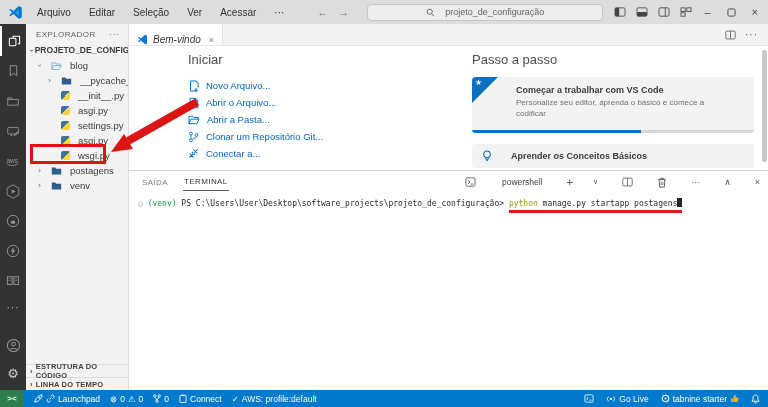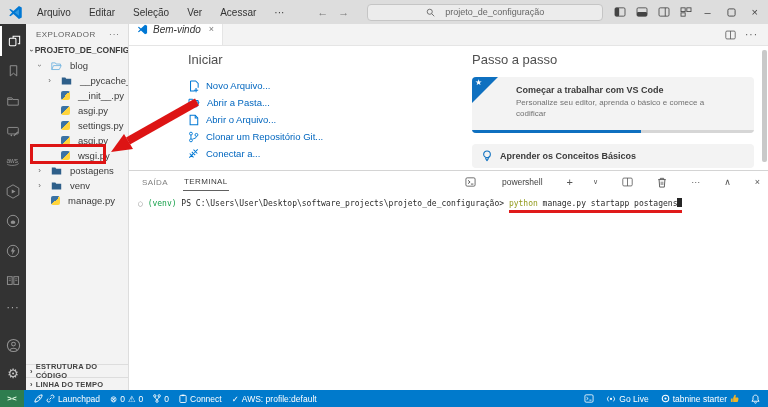--- a/index.html
+++ b/index.html
@@ -45,21 +45,21 @@
   .ind1 { padding-left:10px; } .ind2 { padding-left:20px; }
   .chev-down { display:inline-block; transform:rotate(90deg); font-size:8px; color:#666; }
   .py-icon { width:9px; height:9px; border-radius:2px; flex:0 0 auto;
     background:linear-gradient(135deg,#3a72a4 50%,#ffd43b 50%); }
   .sb-bottom { margin-top:auto; font-size:7.5px; font-weight:bold; color:#424242; }
   .sb-section { display:flex; align-items:center; gap:3px; height:13px; border-top:1px solid #ddd; padding-left:4px; letter-spacing:.2px; }
 
   
   .editor-col { flex:1; display:flex; flex-direction:column; background:#fff; min-width:0; }
   .tabbar { height:22px; background:#f3f3f3; display:flex; align-items:stretch; border-bottom:1px solid #e5e5e5; }
-  .tab { background:#fff; display:flex; align-items:flex-start; gap:5px; padding:0 8px; font-size:10px;
+  .tab { background:#fff; display:flex; align-items:flex-end; gap:5px; padding:0 8px; font-size:10px;
     color:#333; font-style:italic; border-right:1px solid #e5e5e5; }
   .tab .close { font-style:normal; color:#777; font-size:9px; margin-left:3px; }
   .tab-actions { margin-left:auto; display:flex; align-items:center; gap:9px; padding-right:10px; color:#555; }
   .tab-actions .dots { font-size:10px; letter-spacing:1px; }
 
   
   .welcome { position:relative; height:124px; overflow:hidden; display:flex; padding:2px 18px 0 59px; background:#fff; }
   .w-left { width:212px; flex:0 0 auto; }
   .w-h1 { font-size:13px; color:#4f4f4f; margin:4px 0 10px; font-weight:normal; }
   .start-link { display:flex; align-items:center; gap:7px; height:17px; font-size:9.5px; color:#0066bf; cursor:pointer; }
@@ -67,21 +67,21 @@
   .w-right { margin-left:72px; width:282px; flex:0 0 auto; }
   .step-card { position:relative; background:#f3f3f3; border-radius:4px; overflow:hidden; }
   .card-main { padding:8px 12px 10px 44px; }
   .card-main .ct { font-size:9px; font-weight:bold; color:#3b3b3b; }
   .card-main .cd { font-size:8px; color:#717171; margin-top:3px; line-height:1.35; width:200px; }
   .ribbon { position:absolute; top:0; left:0; width:0; height:0;
     border-top:26px solid #0e70c0; border-right:26px solid transparent; }
   .ribbon-star { position:absolute; top:1px; left:3px; color:#fff; font-size:8px; }
   .progress { position:absolute; left:0; right:0; bottom:0; height:3px; background:#d6d6d6; }
   .progress > div { height:100%; background:#0e70c0; }
-  .step-small { display:flex; align-items:center; gap:8px; padding:6px 10px; font-size:9px; font-weight:bold; color:#3b3b3b; }
+  .step-small { display:flex; align-items:center; gap:19px; padding:6px 10px; font-size:9px; font-weight:bold; color:#3b3b3b; }
   .mt1 { margin-top:11px; }
   .w-scrollbar { position:absolute; top:4px; right:1px; width:5px; height:112px; background:#c9c9c9; border-radius:2px; }
 
   
   .terminal { flex:1; border-top:1px solid #d4d4d4; background:#fff; display:flex; flex-direction:column; min-height:0; }
   .term-header { height:22px; display:flex; align-items:center; padding:0 8px 0 12px; }
   .term-tab { font-size:8px; letter-spacing:.4px; margin-right:14px; color:#808080; padding:4px 1px; }
   .term-tab.active { color:#3b3b3b; border-bottom:1px solid #606060; }
   .term-actions { margin-left:auto; display:flex; align-items:center; gap:24px; color:#555; font-size:9px; }
   .term-actions .shell-name { font-size:8.5px; color:#424242; margin-left:2px; }
@@ -294,25 +294,20 @@
           </svg>
         <span>postagens</span>
       </div>
       <div class="tree-row ind1">
         <span class="chev">›</span>
         <svg width="11" height="10" viewBox="0 0 14 12">
             <path d="M1 1.5h4.5l1.2 1.7H13v7.3H1z" fill="#2e5f8a"></path>
           </svg>
         <span>venv</span>
       </div>
-      <div class="tree-row ind1">
-        <span class="chev"></span>
-          <span class="py-icon"></span>
-        <span>manage.py</span>
-      </div>
 
       <div class="sb-bottom">
         <div class="sb-section">
           <span class="chev">›</span>
           <span>ESTRUTURA DO CÓDIGO</span>
         </div>
         <div class="sb-section">
           <span class="chev">›</span>
           <span>LINHA DO TEMPO</span>
         </div>
@@ -342,31 +337,31 @@
           <h1 class="w-h1">Iniciar</h1>
           <div class="start-link">
             <svg width="11" height="12" viewBox="0 0 13 14">
                 <path d="M3 1h6l3 3v5" fill="none" stroke="#0078d4" stroke-width="1.2"></path>
                 <path d="M3 1v12h5" fill="none" stroke="#0078d4" stroke-width="1.2"></path>
                 <path d="M9.5 9.5v5M7 12h5" stroke="#0078d4" stroke-width="1.3"></path>
               </svg>
             <span>Novo Arquivo...</span>
           </div>
           <div class="start-link">
-            <svg width="12" height="10" viewBox="0 0 14 12">
-                <path d="M1 1.5h4.5l1 1.5H12v2M1 1.5v9h9.5L13 5H3.2L1 10.5" fill="none" stroke="#0078d4" stroke-width="1.2"></path>
-              </svg>
-            <span>Abrir a Pasta...</span>
-          </div>
-          <div class="start-link">
             <svg width="11" height="12" viewBox="0 0 13 14">
                 <path d="M2.5 1.5h6l3 3v8h-9z" fill="none" stroke="#0078d4" stroke-width="1.2"></path>
                 <path d="M8.5 1.5v3h3" fill="none" stroke="#0078d4" stroke-width="1.2"></path>
               </svg>
             <span>Abrir o Arquivo...</span>
+          </div>
+          <div class="start-link">
+            <svg width="12" height="10" viewBox="0 0 14 12">
+                <path d="M1 1.5h4.5l1 1.5H12v2M1 1.5v9h9.5L13 5H3.2L1 10.5" fill="none" stroke="#0078d4" stroke-width="1.2"></path>
+              </svg>
+            <span>Abrir a Pasta...</span>
           </div>
           <div class="start-link">
             <svg width="11" height="12" viewBox="0 0 13 14">
                 <circle cx="3.5" cy="3" r="1.7" fill="none" stroke="#0078d4" stroke-width="1.1"></circle>
                 <circle cx="3.5" cy="11" r="1.7" fill="none" stroke="#0078d4" stroke-width="1.1"></circle>
                 <circle cx="10" cy="4.5" r="1.7" fill="none" stroke="#0078d4" stroke-width="1.1"></circle>
                 <path d="M3.5 4.7v4.6M10 6.2c0 2.5-3 2.5-4.8 3.3" fill="none" stroke="#0078d4" stroke-width="1.1"></path>
               </svg>
             <span>Clonar um Repositório Git...</span>
           </div>

